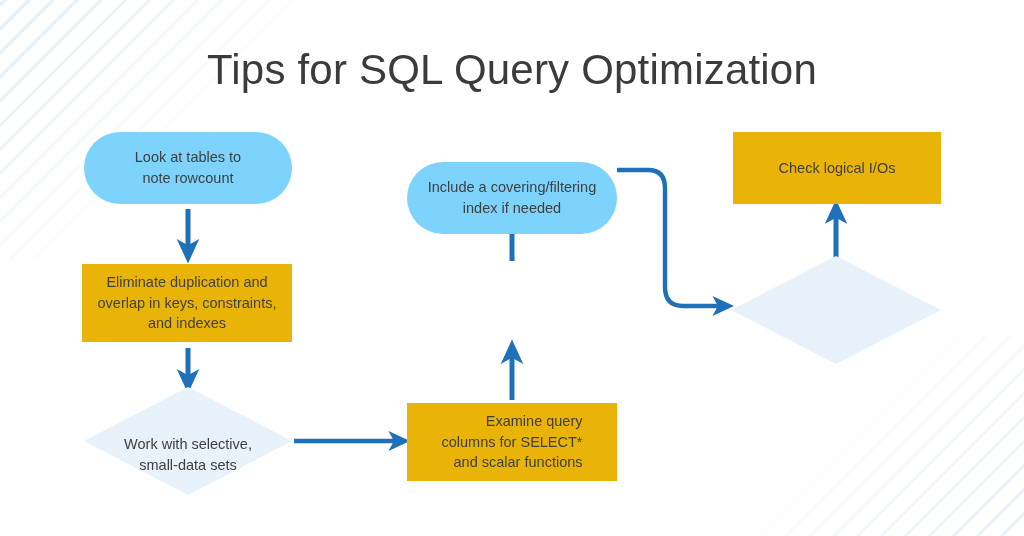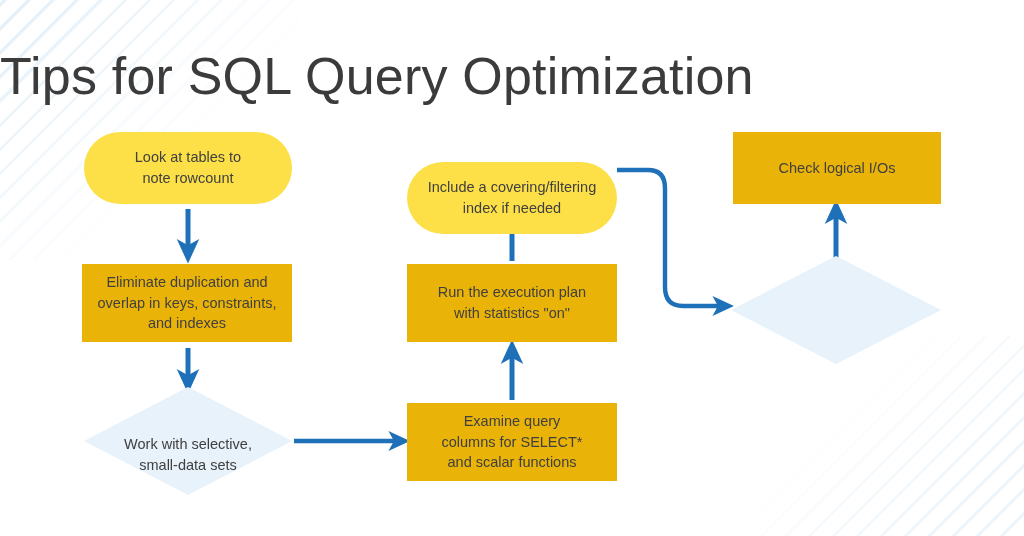--- a/index.html
+++ b/index.html
@@ -51,22 +51,22 @@
     -webkit-mask-image: linear-gradient(-45deg, rgba(0,0,0,1) 0%, rgba(0,0,0,0.8) 30%, rgba(0,0,0,0) 72%);
     mask-image: linear-gradient(-45deg, rgba(0,0,0,1) 0%, rgba(0,0,0,0.8) 30%, rgba(0,0,0,0) 72%);
   }
 
   
   #title {
     position: absolute;
     left: 0;
     top: 46px;
     width: 1024px;
-    text-align: left;
-    font-size: 52px;
+    text-align: center;
+    font-size: 42px;
     font-weight: 400;
     color: #3b3b3b;
     letter-spacing: 0.2px;
     white-space: nowrap;
   }
 
   
   .node {
     position: absolute;
     display: flex;
@@ -76,21 +76,21 @@
     color: #404040;
     font-size: 14.5px;
     line-height: 1.42;
     box-sizing: border-box;
     padding: 4px 10px;
   }
   .node.rect {
     background: #eab308;
   }
   .node.stadium {
-    background: #fde047;
+    background: #7dd3fc;
     border-radius: 38px;
   }
   .node.diamond {
     background: transparent;
   }
   .diamond .dia-shape {
     position: absolute;
     left: 0;
     top: 0;
     width: 100%;
@@ -157,29 +157,25 @@
 and indexes</span>
   </div>
 
   <div class="node diamond" style="left:84px; top:387px; width:208px; height:108px;">
     <div class="dia-shape"></div>
     <span class="dia-label" style="white-space: pre-line; margin-top: 28px;">Work with selective,
 small-data sets</span>
   </div>
 
   <div class="node rect" style="left:407px; top:403px; width:210px; height:78px;">
-    <span style="white-space: pre-line;">Examine query
+    <span style="white-space: pre-line; text-align: right;">Examine query
 columns for SELECT*
 and scalar functions</span>
   </div>
 
-  <div class="node rect" style="left:407px; top:264px; width:210px; height:78px;">
-    <span style="white-space: pre-line;">Run the execution plan
-with statistics "on"</span>
-  </div>
 
   <div class="node stadium" style="left:407px; top:132px; width:210px; height:72px;margin-top:30px;">
     <span style="white-space: pre-line;">Include a covering/filtering
 index if needed</span>
   </div>
 
   <div class="node diamond" style="left:731px; top:256px; width:210px; height:108px;">
     <div class="dia-shape"></div>
   </div>
 

